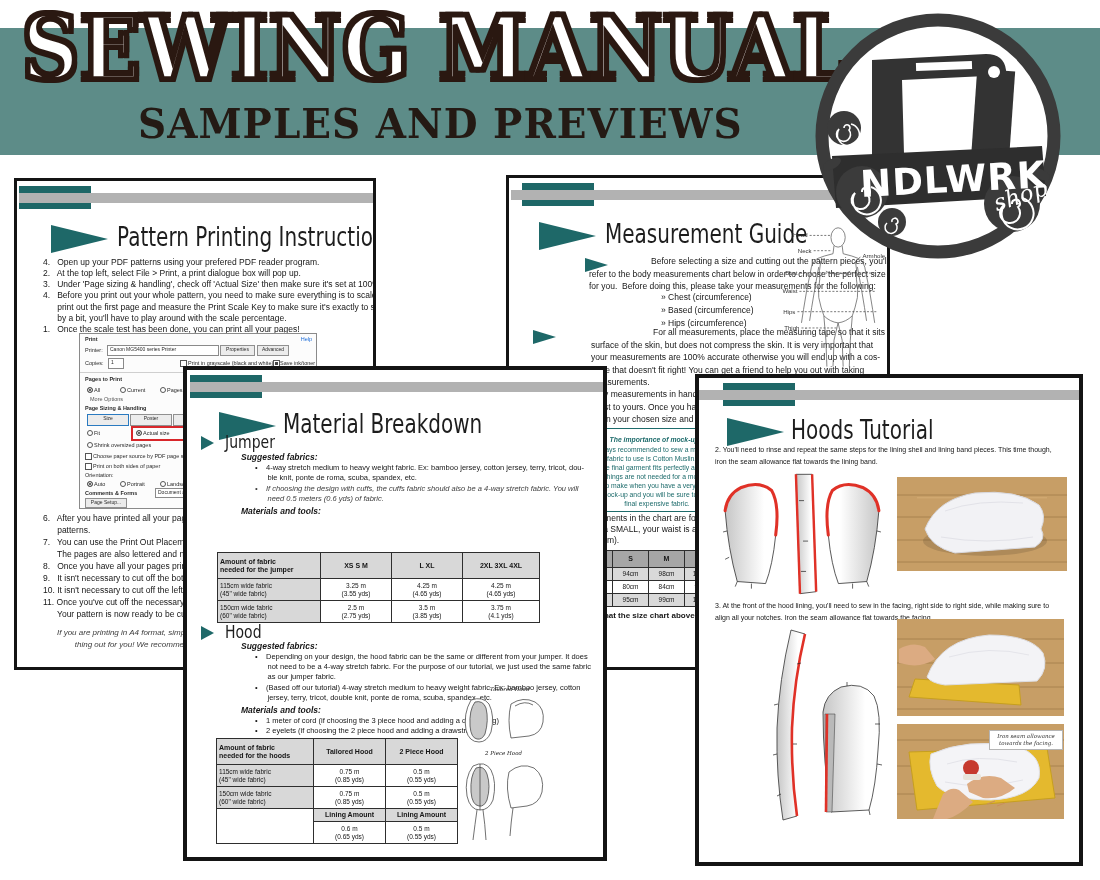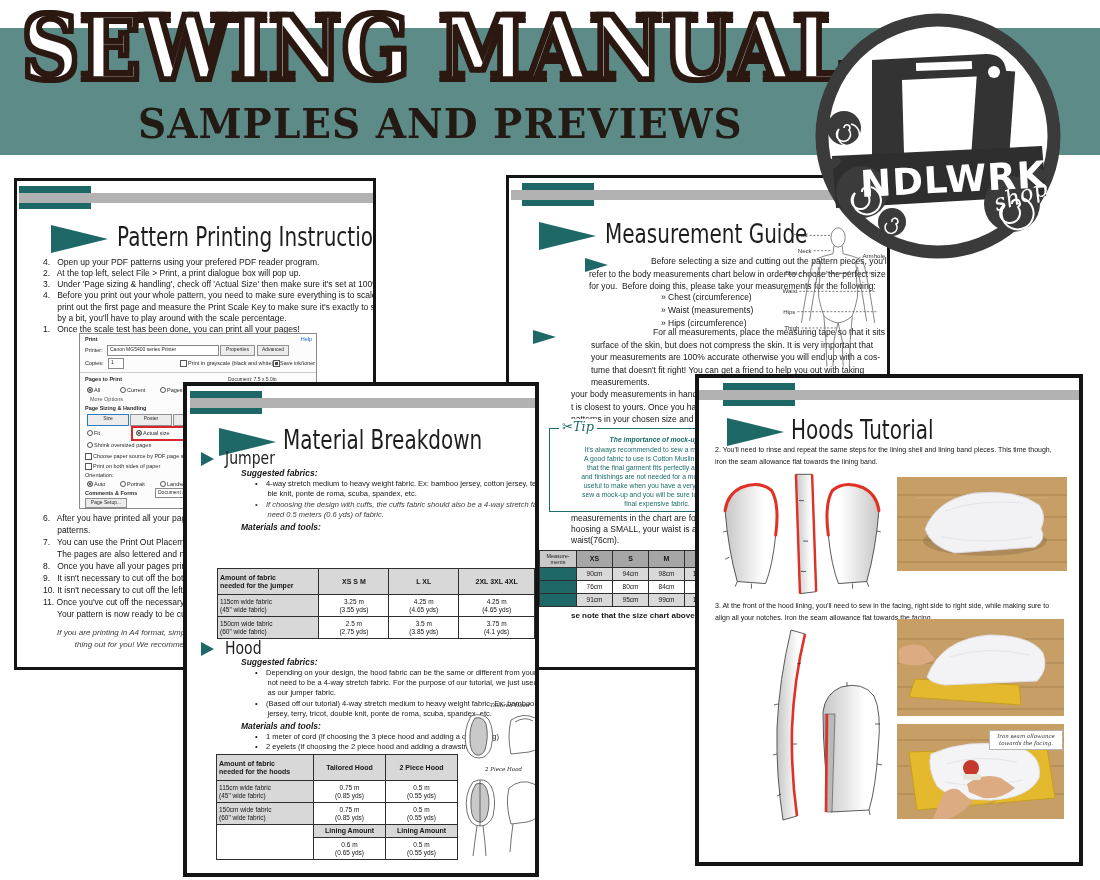--- a/index.html
+++ b/index.html
@@ -163,21 +163,21 @@
     <div class="pgnum" style="left:13px;">4</div>
     <div class="pgbar" style="left:2px;right:0;top:12px;"></div>
     <div class="hflag" style="left:30px;top:44px;"></div>
     <div class="htitle" style="left:96px;top:40px;">Measurement Guide</div>
 
     <div class="pflag" style="left:76px;top:80px;"></div>
     <div class="t" style="left:80px;top:77px;text-indent:62px;line-height:12.5px;">Before selecting a size and cutting out the pattern pieces, you'll want to
 refer to the body measurements chart below in order to choose the perfect size
 for you.  Before doing this, please take your measurements for the following:</div>
     <div class="t" style="left:152px;top:113px;line-height:13px;">» Chest (circumference)
-» Waist (measurements)
+» Based (circumference)
 » Hips (circumference)</div>
     <div class="pflag" style="left:24px;top:152px;"></div>
     <div class="t" style="left:82px;top:148px;text-indent:62px;line-height:12.5px;">For all measurements, place the measuring tape so that it sits on the
 surface of the skin, but does not compress the skin. It is very important that
 your measurements are 100% accurate otherwise you will end up with a cos-
 tume that doesn't fit right! You can get a friend to help you out with taking
 measurements.</div>
     <div class="t" style="left:62px;top:210px;line-height:12.5px;">your body measurements in hand, go thro
 t is closest to yours. Once you have figured
 patterns in your chosen size and sew a moc</div>
@@ -265,21 +265,21 @@
         <text x="38" y="26" text-anchor="end">Neck</text>
         <text x="88" y="31">Armhole</text>
         <text x="24" y="48" text-anchor="end">Bust</text>
         <text x="24" y="66" text-anchor="end">Waist</text>
         <text x="22" y="86" text-anchor="end">Hips</text>
         <text x="26" y="102" text-anchor="end">Thigh</text>
       </g>
     </svg>
   </div>
 
-  <div class="page" style="left:183px;top:382px;width:356px;height:495px;z-index:3;border-width:4px;">
+  <div class="page" style="left:183px;top:366px;width:424px;height:495px;z-index:3;border-width:4px;">
     <div class="pgnum" style="left:3px;">8</div>
     <div class="pgbar" style="left:3px;right:0;top:12px;"></div>
     <div class="hflag" style="left:32px;top:42px;"></div>
     <div class="htitle" style="left:96px;top:38px;">Material Breakdown</div>
 
     <div class="sarrow" style="left:14px;top:66px;"></div>
     <div class="sect" style="left:38px;top:62px;">Jumper</div>
     <div class="lbl-i" style="left:54px;top:82px;">Suggested fabrics:</div>
     <div class="t t8" style="left:68px;top:93px;">•    4-way stretch medium to heavy weight fabric. Ex: bamboo jersey, cotton jersey, terry, tricot, dou-
       ble knit, ponte de roma, scuba, spandex, etc.</div>

